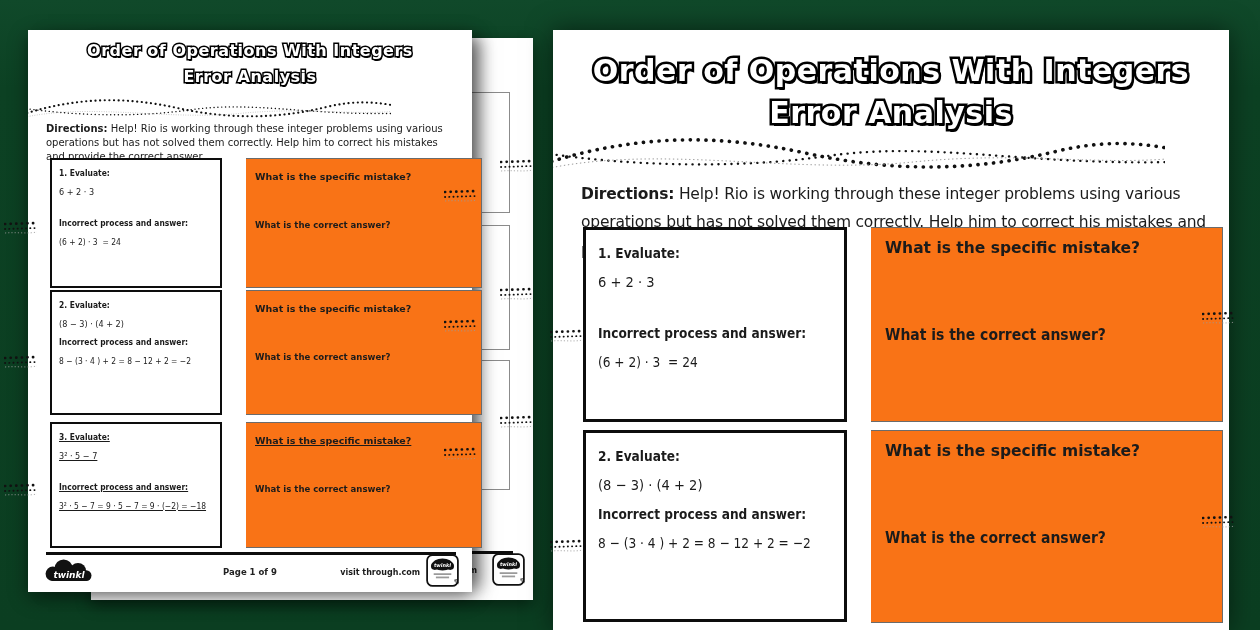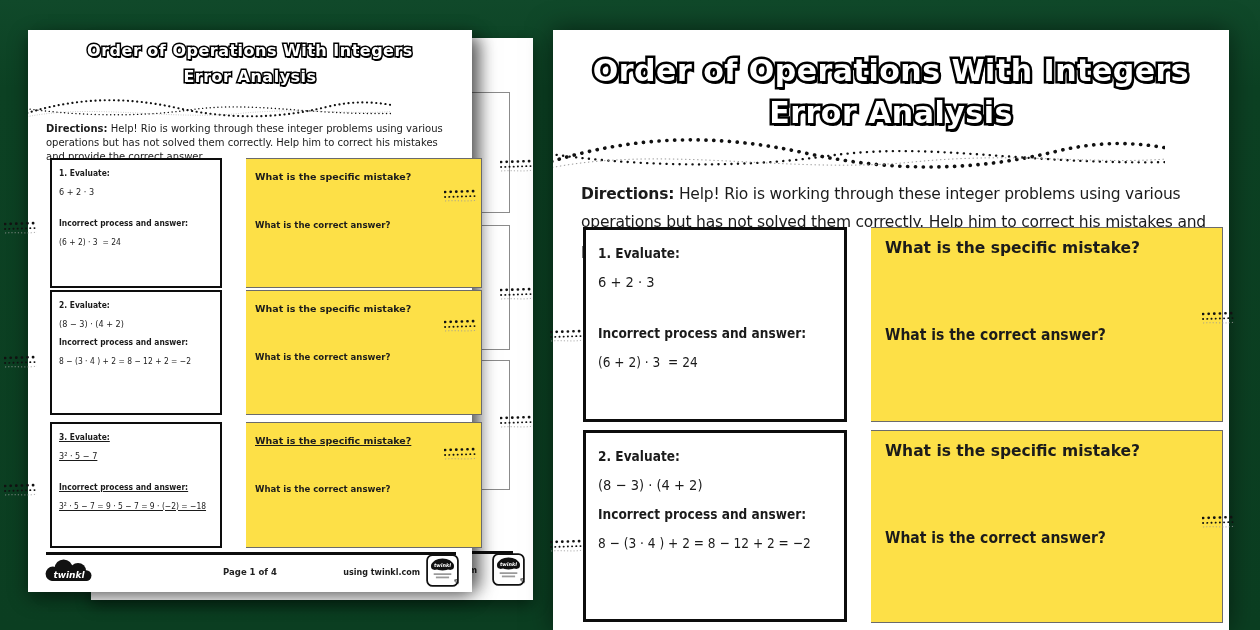--- a/index.html
+++ b/index.html
@@ -34,21 +34,21 @@
   .back .wave  { top:36px;  height:28px; opacity:.9; }
 
   .dir { position:absolute; }
   .big .dir   { top:150px; left:28px; width:640px; font-size:15.5px; line-height:28px; letter-spacing:-0.2px; }
   .front .dir { top:92px;  left:18px; width:412px; font-size:10px;  line-height:14px; }
   .bold { font-weight:700; }
 
   
   .prob-row { position:absolute; display:flex; align-items:stretch;gap:24px; }
   .cellL { background:#fff; border:3px solid #0d0d0d; box-sizing:border-box; position:relative; }
-  .cellR { background:#fde047; border:1.4px solid #6b6b6b; border-left:none; box-sizing:border-box; position:relative; }
+  .cellR { background:#f97316; border:1.4px solid #6b6b6b; border-left:none; box-sizing:border-box; position:relative; }
 
   .big .row1 { left:30px; top:197px; }
   .big .row2 { left:30px; top:400px; }
   .big .cellL { width:264px; height:195px; padding:12px 12px; }
   .big .row2 .cellL { height:192px; }
   .big .cellR { width:352px; height:195px; padding:10px 14px; }
   .big .row2 .cellR { height:193px; }
 
   .front .rowA { left:22px; top:128px; }
   .front .rowB { left:22px; top:260px; }
@@ -181,22 +181,22 @@
 
     <div class="f-rule"></div>
     <svg class="f-logo" viewBox="0 0 60 30">
       <circle cx="12" cy="17" r="8" fill="#111"></circle>
       <circle cx="24" cy="11" r="10" fill="#111"></circle>
       <circle cx="40" cy="14" r="9" fill="#111"></circle>
       <circle cx="49" cy="19" r="6" fill="#111"></circle>
       <rect x="7" y="14" width="46" height="11" rx="5.5" fill="#111"></rect>
       <text x="30" y="22" text-anchor="middle" font-size="10" font-weight="bold" font-style="italic" fill="#fff">twinkl</text>
     </svg>
-    <div class="f-page">Page 1 of 4</div>
-    <div class="f-visit">using twinkl.com</div>
+    <div class="f-page">Page 1 of 9</div>
+    <div class="f-visit">visit through.com</div>
     <svg class="f-badge" viewBox="0 0 30 30">
       <rect x="1" y="1" width="28" height="28" rx="5" fill="#fff" stroke="#111" stroke-width="1.6"></rect>
       <ellipse cx="15" cy="9.5" rx="9.5" ry="5.5" fill="#111"></ellipse>
       <circle cx="8" cy="11" r="3.5" fill="#111"></circle>
         <circle cx="22" cy="11" r="3.5" fill="#111"></circle>
       <text x="15" y="11.5" text-anchor="middle" font-size="4.5" font-weight="bold" font-style="italic" fill="#fff">twinkl</text>
       <rect x="7" y="17.5" width="16" height="1.6" fill="#9a9a9a"></rect>
       <rect x="9" y="20.5" width="12" height="1.6" fill="#9a9a9a"></rect>
       <text x="25" y="28" font-size="8" fill="#111">✎</text>
     </svg>

